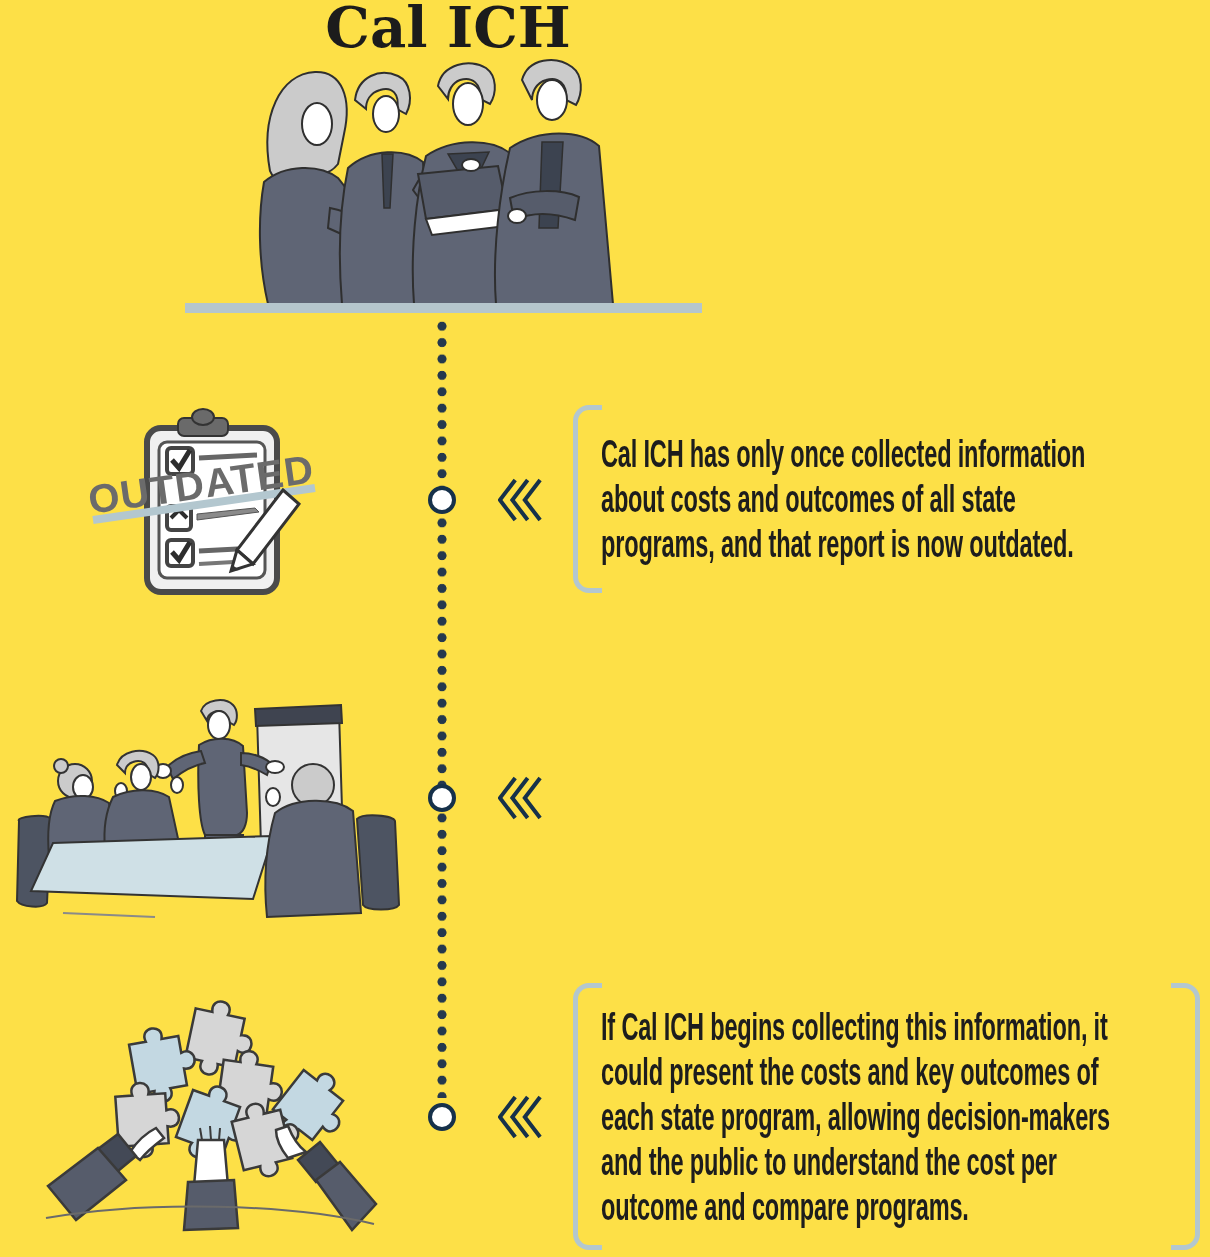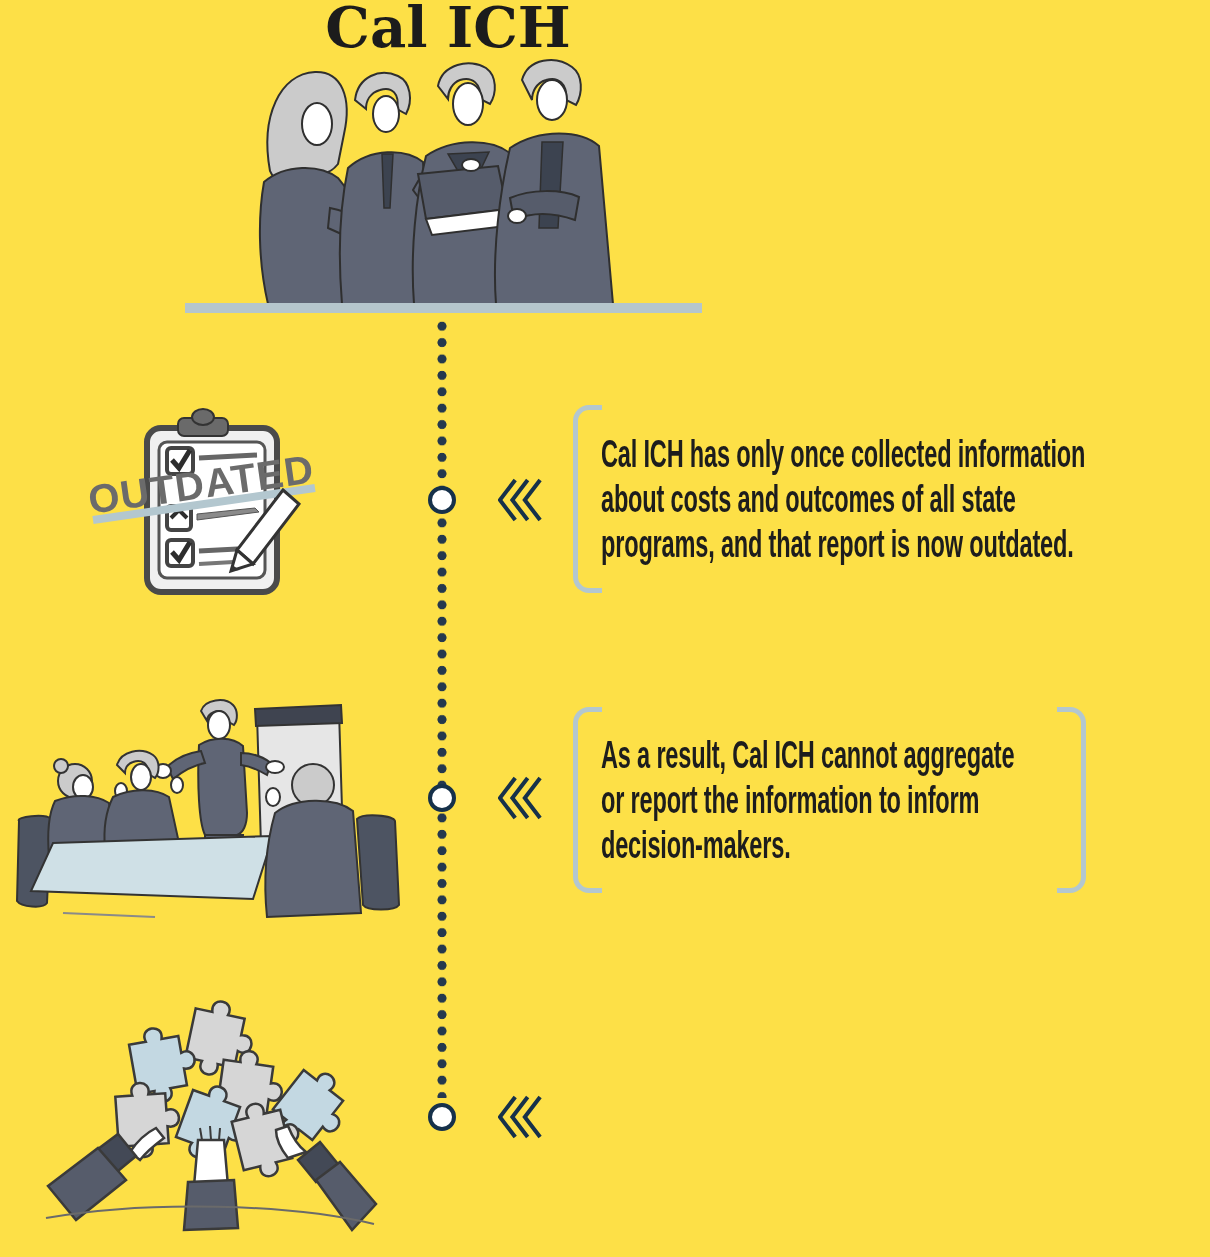--- a/index.html
+++ b/index.html
@@ -189,20 +189,22 @@
       <path d="M16,228 C120,210 260,214 344,234" fill="none" stroke="#6a6a6a" stroke-width="2"></path>
     </g>
   </svg>
 
   <div class="bbox" style="left:573px;top:405px;width:688px;height:188px">
     <div class="btext">Cal ICH has only once collected information
 about costs and outcomes of all state
 programs, and that report is now outdated.</div>
   </div>
 
-  <div class="bbox" style="left:573px;top:707px;width:513px;height:186px">
-    <div class="btext">As a result, Cal ICH cannot aggregate
-or report the information to inform
-decision-makers.</div>
+
+  <div class="bbox" style="left:573px;top:983px;width:627px;height:267px">
+    <div class="btext">If Cal ICH begins collecting this information, it
+could present the costs and key outcomes of
+each state program, allowing decision-makers
+and the public to understand the cost per
+outcome and compare programs.</div>
   </div>
 
-
 </div>
 
 </body></html>

